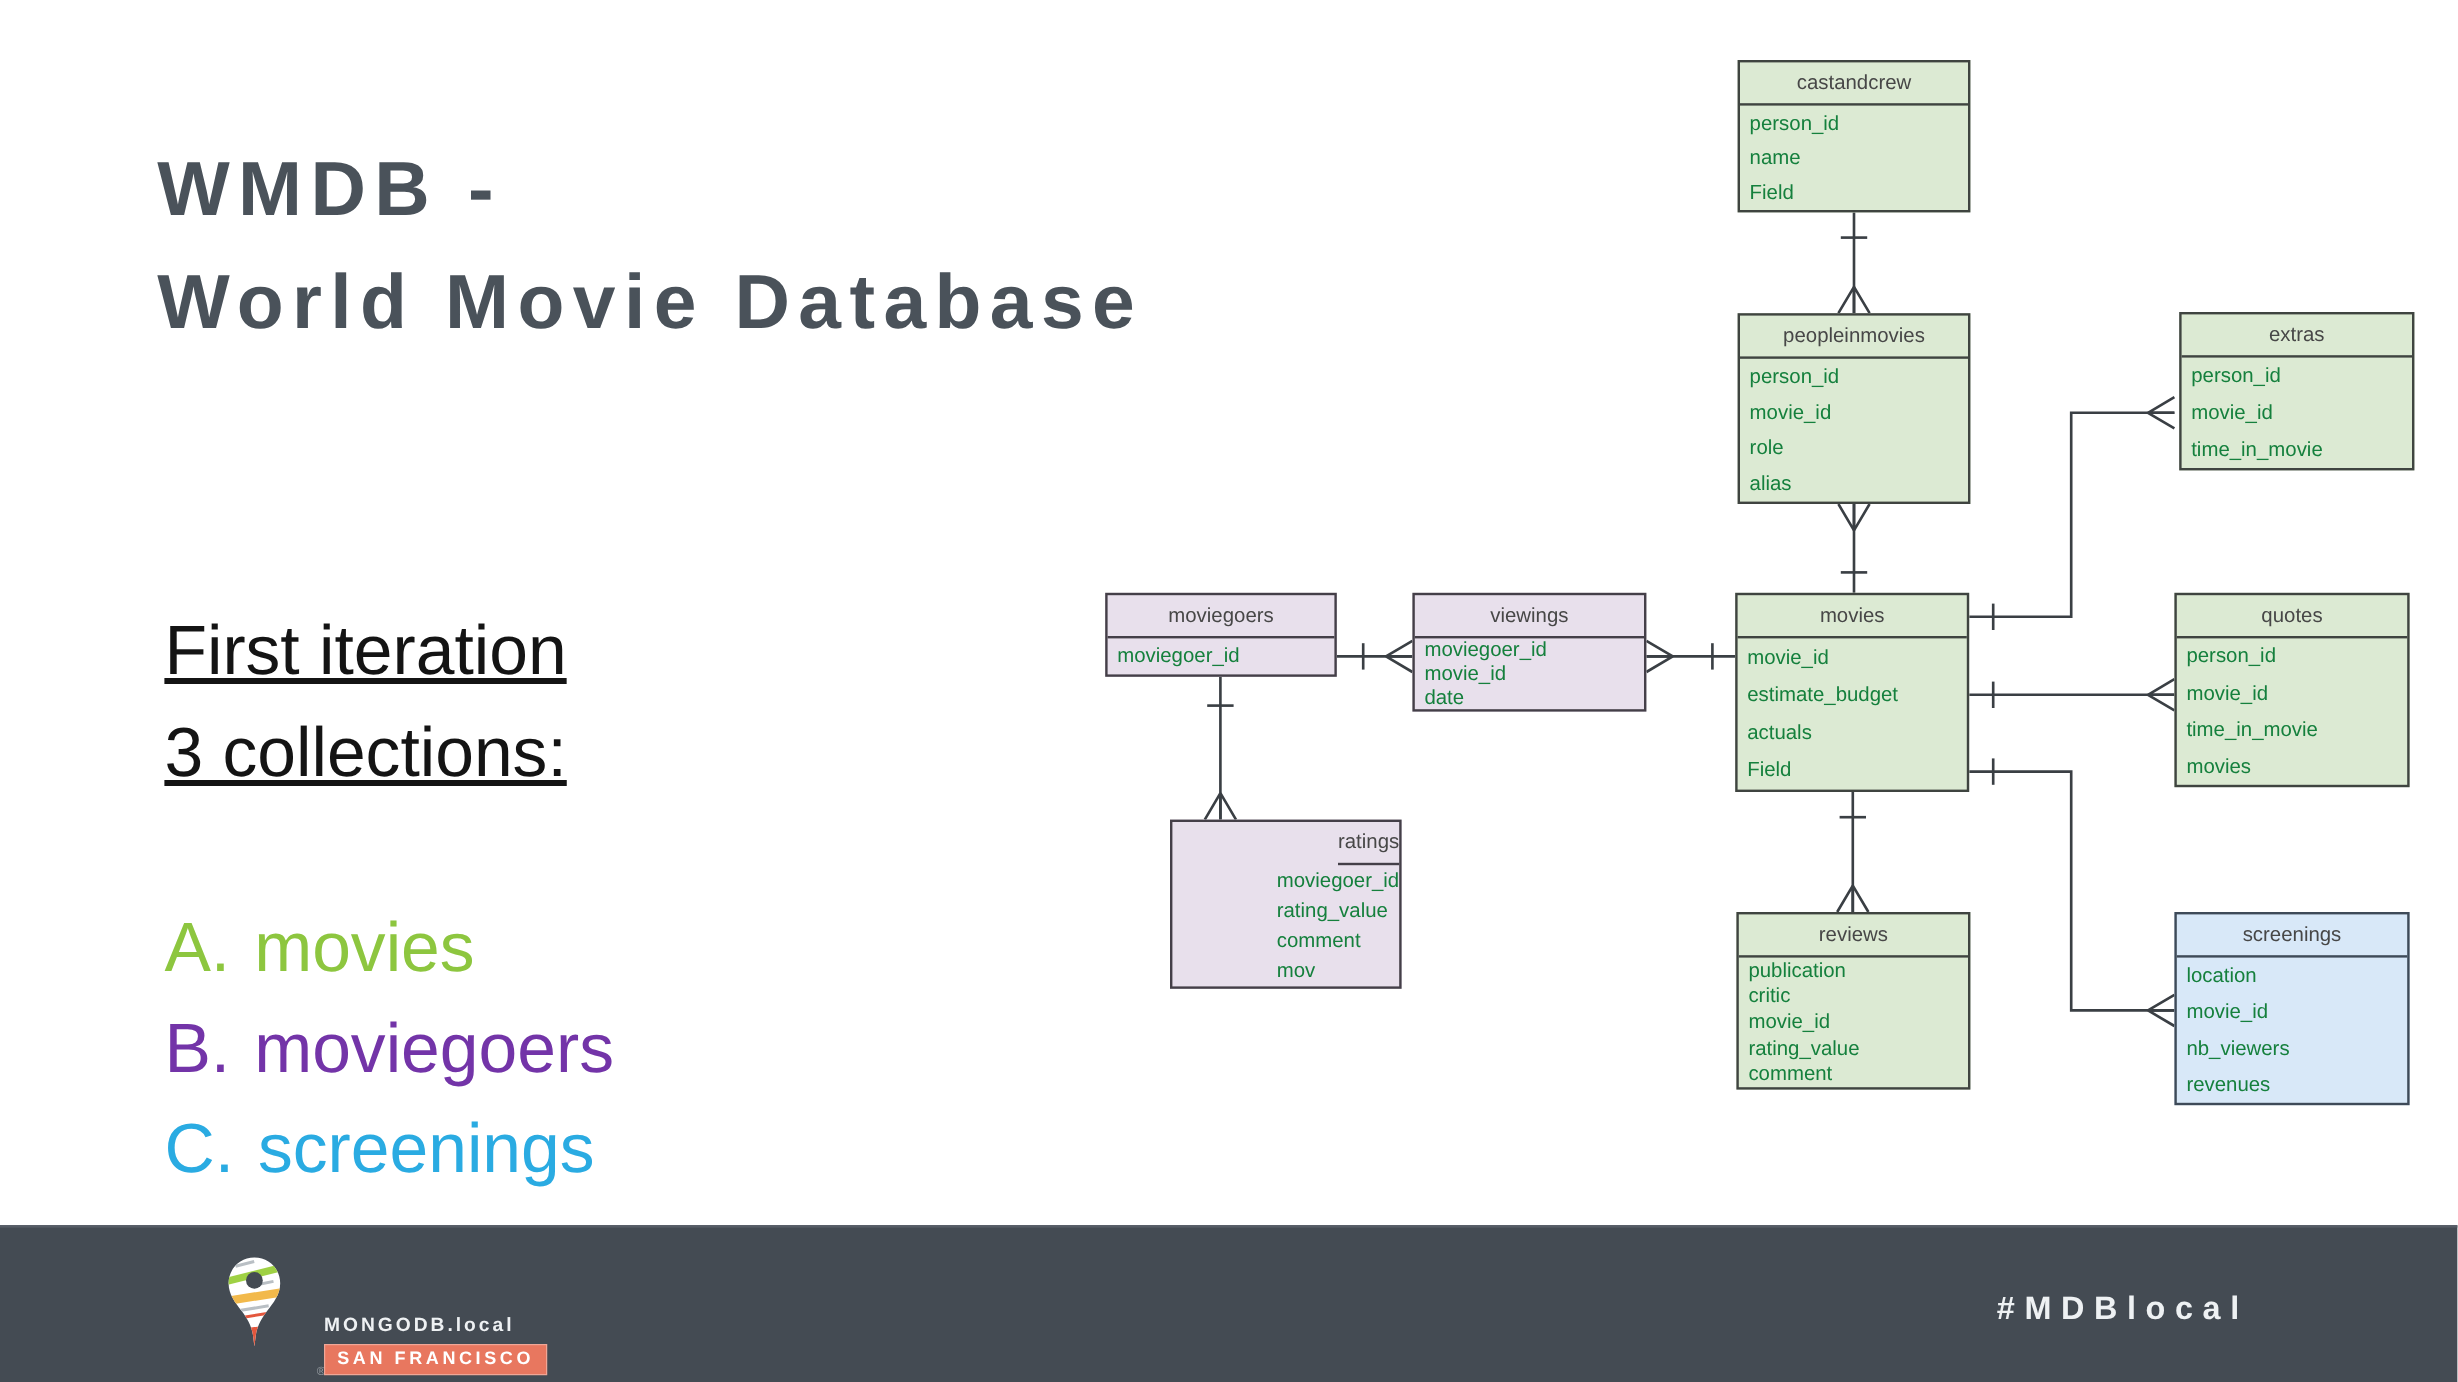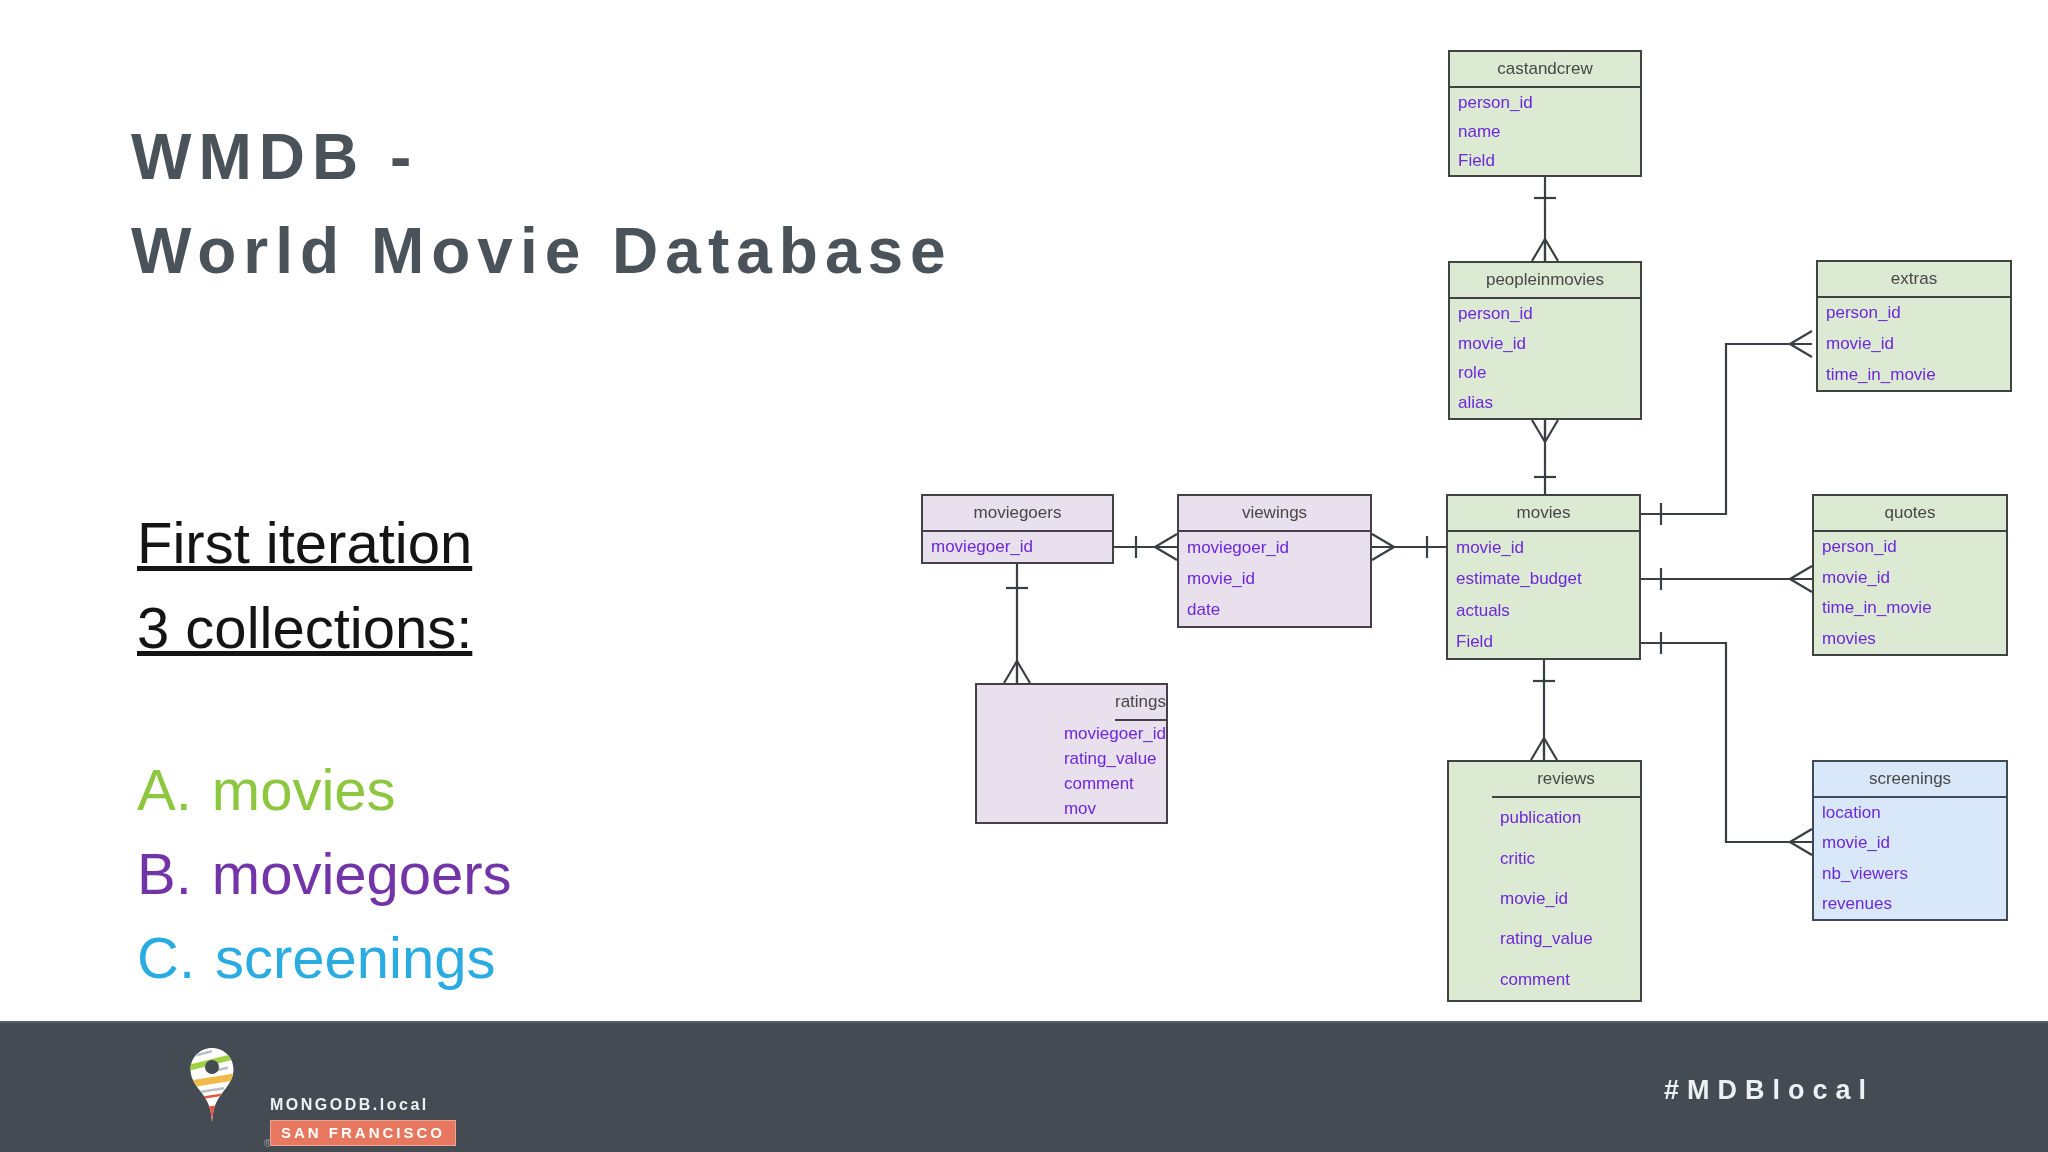--- a/index.html
+++ b/index.html
@@ -33,21 +33,21 @@
     border:2px solid #3f4440;
     display:flex; flex-direction:column;
     font-size:17px;
   }
   .entity-title {
     height:34px; flex:0 0 34px; display:flex; align-items:center; justify-content:center;
     border-bottom:2px solid; color:#474747;
   }
   .entity-fields { flex:1; display:flex; flex-direction:column; }
   .entity-field {
-    flex:1; display:flex; align-items:center; padding-left:8px; color:#6d28d9;
+    flex:1; display:flex; align-items:center; padding-left:8px; color:#15803d;
   }
 
   .footer-bar {
     position:absolute; left:0; top:1021px; width:2048px; height:131px;
     border-top:2px solid #565d66; box-sizing:border-box;
   }
   .logo { position:absolute; left:188px; top:23px; display:flex; }
   .pin-wrap { position:relative; width:48px; height:86px; }
   .reg { position:absolute; left:76px; top:92px; font-size:10px; color:#9aa0a6; }
   .brand { position:absolute; left:82px; top:14px; }
@@ -138,21 +138,21 @@
           <div class="entity-field">movie_id</div>
           <div class="entity-field">time_in_movie</div>
         </div>
       </div>
       <div class="entity" style="left: 921px; top: 494px; width: 193px; height: 70px; background: rgb(232, 224, 236); border-color: rgb(68, 63, 72);">
         <div class="entity-title" style="border-bottom-color: rgb(68, 63, 72);">moviegoers</div>
         <div class="entity-fields">
           <div class="entity-field">moviegoer_id</div>
         </div>
       </div>
-      <div class="entity" style="left: 1177px; top: 494px; width: 195px; height: 134px; background: rgb(232, 224, 236); border-color: rgb(68, 63, 72);">
+      <div class="entity" style="left: 1177px; top: 494px; width: 195px; height: 99px; background: rgb(232, 224, 236); border-color: rgb(68, 63, 72);">
         <div class="entity-title" style="border-bottom-color: rgb(68, 63, 72);">viewings</div>
         <div class="entity-fields">
           <div class="entity-field">moviegoer_id</div>
           <div class="entity-field">movie_id</div>
           <div class="entity-field">date</div>
         </div>
       </div>
       <div class="entity" style="left: 1446px; top: 494px; width: 195px; height: 166px; background: rgb(220, 234, 211); border-color: rgb(63, 68, 64);">
         <div class="entity-title" style="border-bottom-color: rgb(63, 68, 64);">movies</div>
         <div class="entity-fields">
@@ -173,21 +173,21 @@
       </div>
       <div class="entity" style="left: 975px; top: 683px; width: 193px; height: 141px; background: rgb(232, 224, 236); border-color: rgb(68, 63, 72); align-items: flex-end;">
         <div class="entity-title" style="border-bottom-color: rgb(68, 63, 72);">ratings</div>
         <div class="entity-fields">
           <div class="entity-field">moviegoer_id</div>
           <div class="entity-field">rating_value</div>
           <div class="entity-field">comment</div>
           <div class="entity-field">mov</div>
         </div>
       </div>
-      <div class="entity" style="left: 1447px; top: 760px; width: 195px; height: 242px; background: rgb(220, 234, 211); border-color: rgb(63, 68, 64); padding-left: 43px;">
+      <div class="entity" style="left: 1447px; top: 760px; width: 195px; height: 148px; background: rgb(220, 234, 211); border-color: rgb(63, 68, 64);">
         <div class="entity-title" style="border-bottom-color: rgb(63, 68, 64);">reviews</div>
         <div class="entity-fields">
           <div class="entity-field">publication</div>
           <div class="entity-field">critic</div>
           <div class="entity-field">movie_id</div>
           <div class="entity-field">rating_value</div>
           <div class="entity-field">comment</div>
         </div>
       </div>
       <div class="entity" style="left: 1812px; top: 760px; width: 196px; height: 161px; background: rgb(216, 232, 248); border-color: rgb(62, 74, 88);">

